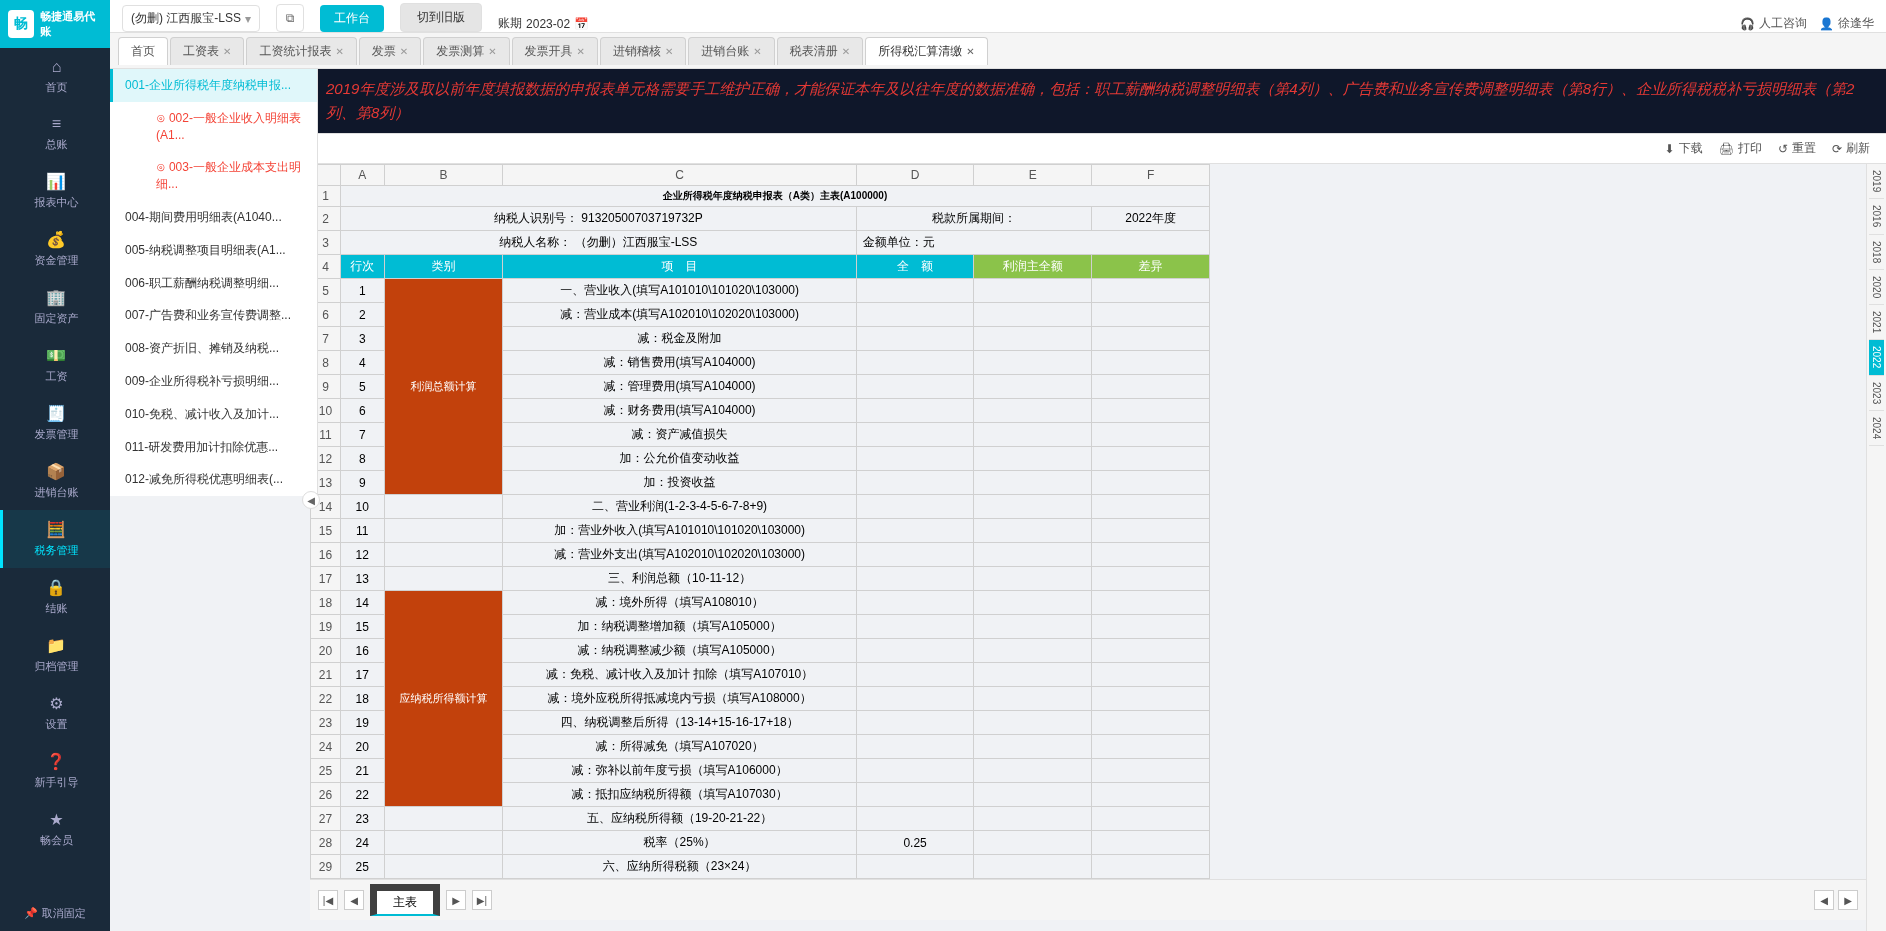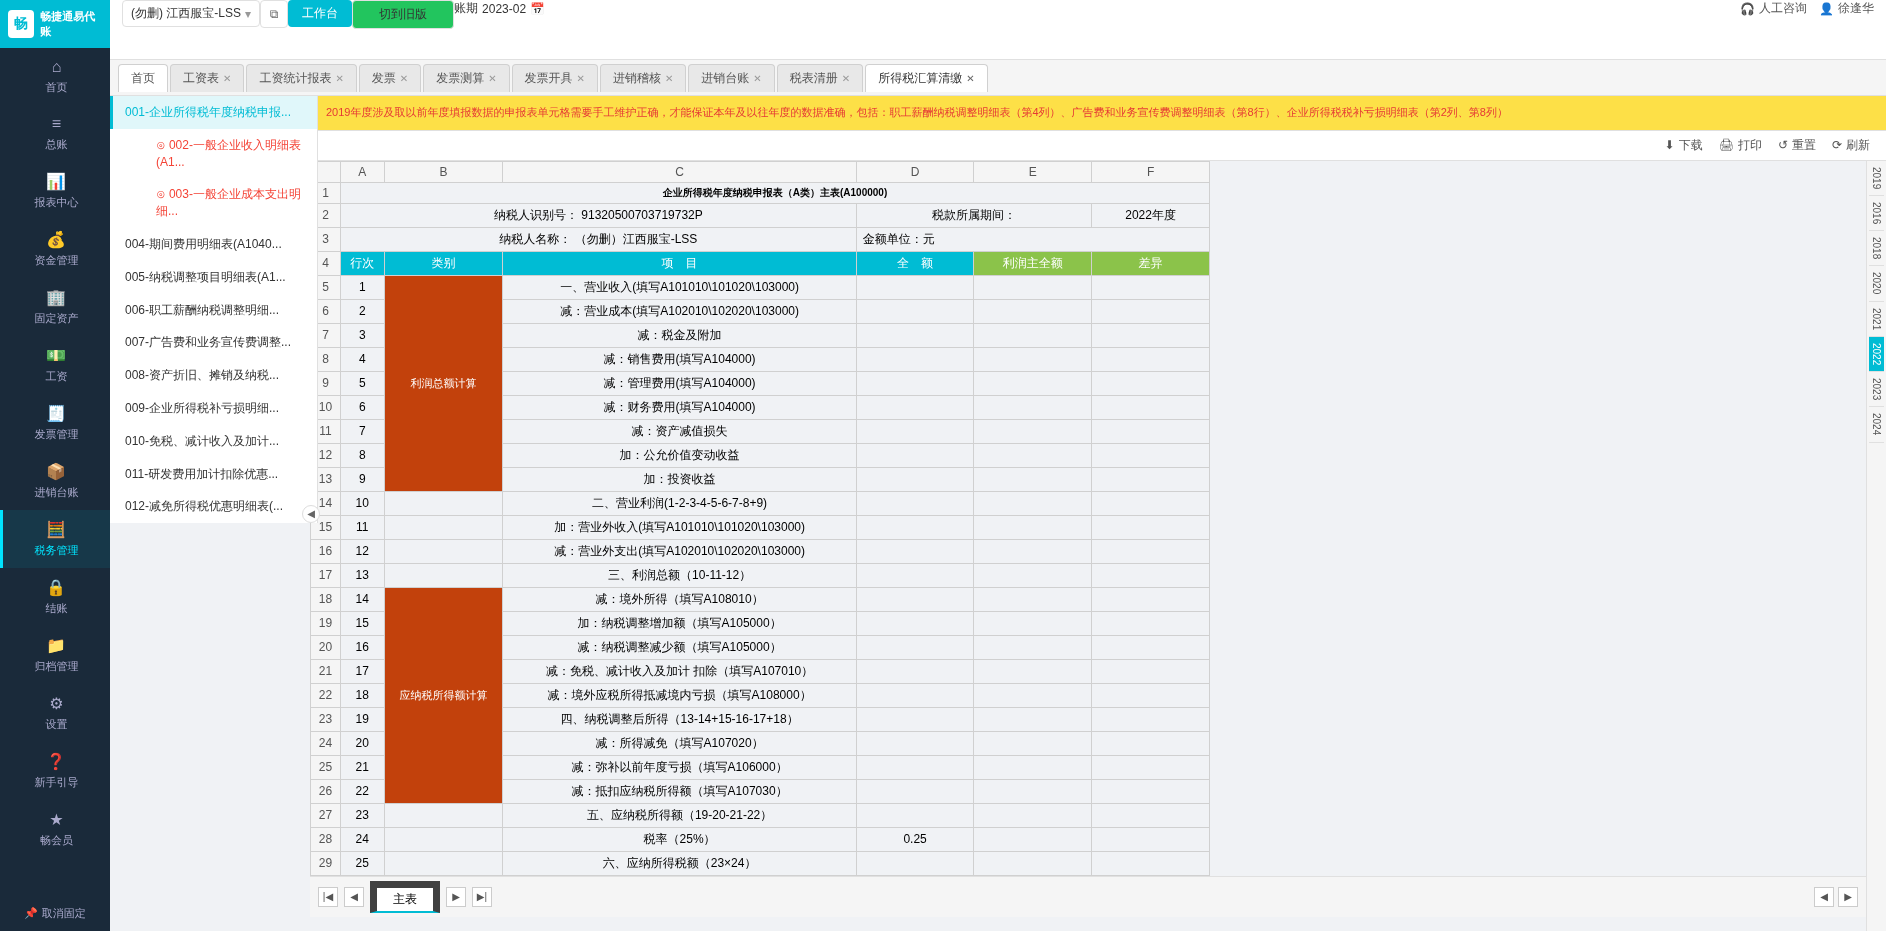--- a/index.html
+++ b/index.html
@@ -12,26 +12,26 @@
     .sidebar-item { display: flex; flex-direction: column; align-items: center; padding: 10px 4px; cursor: pointer; color: #aac; font-size: 11px; gap: 4px; border-left: 3px solid transparent; }
     .sidebar-item.active { color: #00e5ff; border-left-color: #00e5ff; background: rgba(0,229,255,0.08); }
     .sidebar-item .si-icon { font-size: 16px; }
     .sidebar-bottom { margin-top: auto; }
     .sidebar-item-cancel { display: flex; align-items: center; justify-content: center; padding: 10px 4px; color: #aac; font-size: 11px; cursor: pointer; gap: 4px; }
 
     
     .main { flex: 1; display: flex; flex-direction: column; overflow: hidden; }
 
     
-    .topbar { height: 60px; background: #fff; display: flex; align-items: flex-start; padding: 0 12px; gap: 0; border-bottom: 1px solid #e0e0e0; flex-shrink: 0; }
+    .topbar { height: 33px; background: #fff; display: flex; align-items: flex-end; padding: 0 12px; gap: 16px; border-bottom: 1px solid #e0e0e0; flex-shrink: 0; }
     .company-selector { display: flex; align-items: center; gap: 4px; border: 1px solid #e0e0e0; border-radius: 4px; padding: 4px 8px; cursor: pointer; font-size: 12px; color: #333; }
     .company-selector .arrow { color: #999; }
     .topbar-icon-btn { width: 28px; height: 28px; display: flex; align-items: center; justify-content: center; cursor: pointer; color: #666; border: 1px solid #e0e0e0; border-radius: 4px; }
     .btn-workbench { background: #00bcd4; color: #fff; border: none; border-radius: 4px; padding: 5px 14px; cursor: pointer; font-size: 12px; }
-    .btn-switch { background: #22c55e; color: #333; border: 1px solid #e0e0e0; border-radius: 4px; padding: 5px 26px; cursor: pointer; font-size: 12px; }
+    .btn-switch { background: #e5e5e5; color: #333; border: 1px solid #e0e0e0; border-radius: 4px; padding: 5px 16px; cursor: pointer; font-size: 12px; }
     .topbar-period { display: flex; align-items: center; gap: 4px; font-size: 12px; color: #333; }
     .topbar-right { margin-left: auto; display: flex; align-items: center; gap: 12px; font-size: 12px; color: #555; }
     .topbar-user { display: flex; align-items: center; gap: 4px; cursor: pointer; }
 
     
     .tabbar { height: 36px; background: #f5f5f5; display: flex; align-items: center; padding: 0 8px; gap: 2px; border-bottom: 1px solid #e0e0e0; flex-shrink: 0; overflow-x: auto; }
     .tab { display: flex; align-items: center; gap: 4px; padding: 5px 12px; border-radius: 4px 4px 0 0; cursor: pointer; font-size: 12px; color: #555; background: #e8e8e8; border: 1px solid #d0d0d0; border-bottom: none; white-space: nowrap; }
     .tab.active { background: #fff; color: #333; font-weight: 500; }
     .tab .tab-close { color: #999; font-size: 10px; cursor: pointer; }
     .tab.active .tab-close { color: #666; }
@@ -45,21 +45,21 @@
     .collapse-btn { position: absolute; right: -10px; top: 50%; transform: translateY(-50%); background: #fff; border: 1px solid #ddd; border-radius: 50%; width: 18px; height: 18px; display: flex; align-items: center; justify-content: center; cursor: pointer; font-size: 10px; color: #666; z-index: 10; }
     .sub-nav-item { padding: 8px 12px; font-size: 12px; color: #333; cursor: pointer; border-left: 3px solid transparent; line-height: 1.4; }
     .sub-nav-item.active { background: #e0f7fa; border-left-color: #00bcd4; color: #00bcd4; font-weight: 500; }
     .sub-nav-item.error { color: #f44336; margin-left: 31px; }
     .sub-nav-item.error::before { content: '⊙ '; }
 
     
     .right-panel { flex: 1; display: flex; flex-direction: column; overflow: hidden; }
 
     
-    .warning-bar { background: #fde047; border-bottom: 1px solid #e0e0e0; padding: 8px 16px; font-size: 11px; color: #e53935; line-height: 1.6; flex-shrink: 0; }
+    .warning-bar { background: #0f172a; border-bottom: 1px solid #e0e0e0; padding: 8px 16px; font-size: 15px; color: #e53935; line-height: 1.6; flex-shrink: 0; font-style: italic; }
 
     
     .toolbar { display: flex; align-items: center; justify-content: flex-end; padding: 6px 16px; background: #fff; border-bottom: 1px solid #e0e0e0; gap: 16px; flex-shrink: 0; }
     .toolbar-btn { display: flex; align-items: center; gap: 4px; cursor: pointer; font-size: 12px; color: #555; }
 
     
     .sheet-area { flex: 1; display: flex; overflow: hidden; }
     .sheet-main { flex: 1; overflow: auto; }
     .right-sidebar { width: 20px; background: #f5f5f5; border-left: 1px solid #e0e0e0; display: flex; flex-direction: column; align-items: center; overflow: hidden; }
     .right-sidebar-year { writing-mode: vertical-rl; font-size: 10px; color: #555; padding: 6px 2px; cursor: pointer; border-bottom: 1px solid #e0e0e0; }

